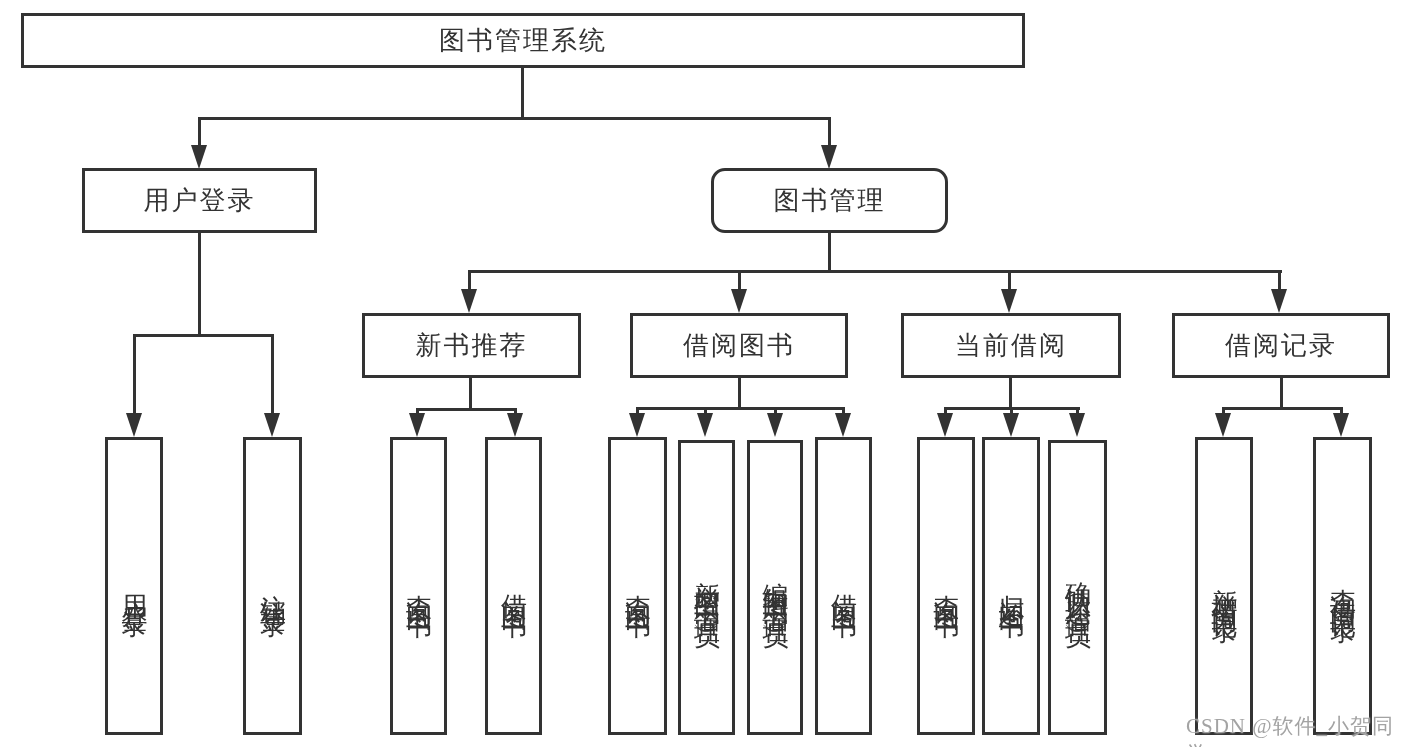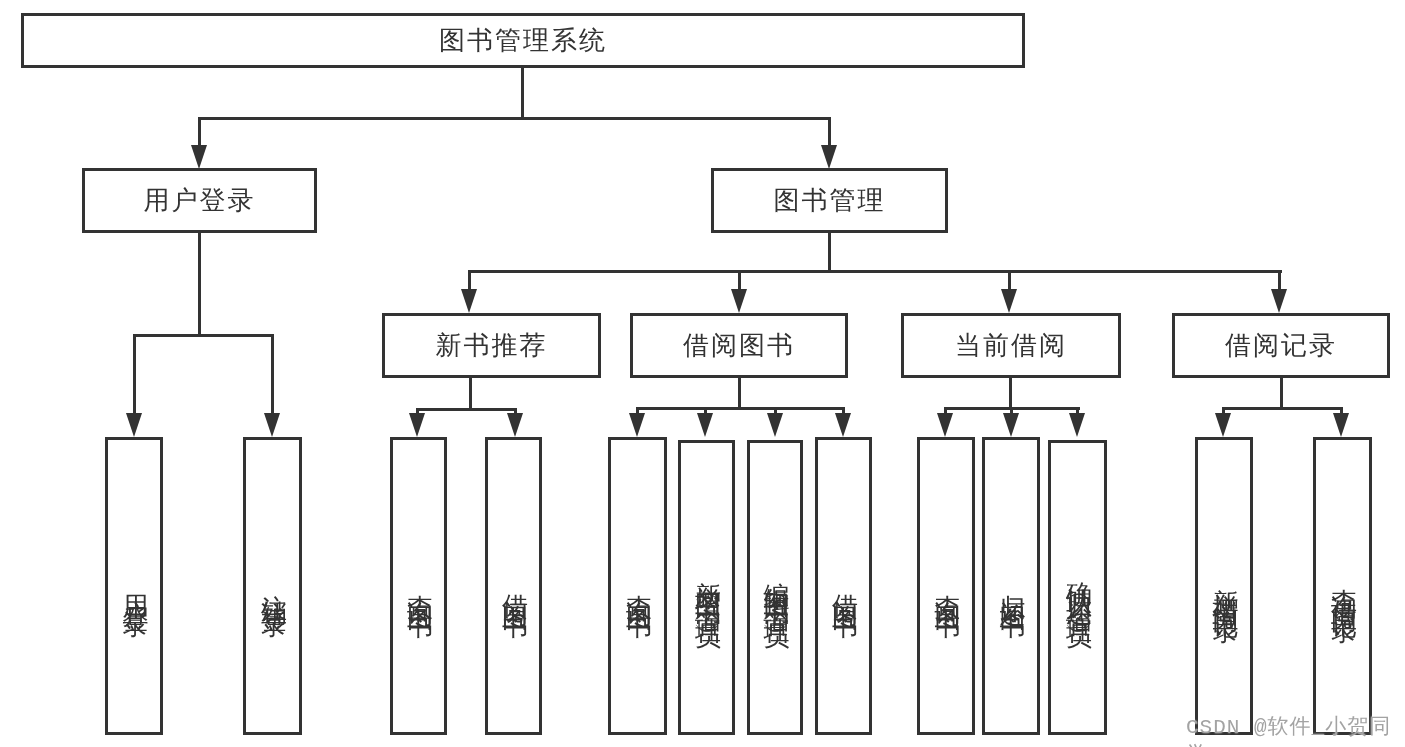--- a/index.html
+++ b/index.html
@@ -6,21 +6,21 @@
     --line:#333333;
     --text:#333333;
     --wm:#a3a3a3;
   }
   html,body{margin:0;padding:0;background:#fff;}
   .canvas{
     position:relative;
     width:1405px;height:747px;
     background:#fff;
     overflow:hidden;
-    font-family:Liberation Mono, monospace;
+    font-family:Liberation Serif, serif;
   }
   .box{
     position:absolute;
     box-sizing:border-box;
     border:3px solid var(--line);
     background:#fff;
     color:var(--text);
     display:flex;
     align-items:center;
     justify-content:center;
@@ -56,23 +56,23 @@
   }
 </style>
 </head>
 <body>
 
 <div class="canvas">
 
   <div class="box" style="left:21px;top:13px;width:1004px;height:55px;">图书管理系统</div>
 
   <div class="box" style="left:82px;top:168px;width:235px;height:65px;">用户登录</div>
-  <div class="box" style="left:711px;top:168px;width:237px;height:65px;">图书管理</div>
+  <div class="box" style="left:711px;top:168px;width:237px;height:65px;border-radius:14px;">图书管理</div>
 
-  <div class="box" style="left:362px;top:313px;width:219px;height:65px;margin-left:20px;">新书推荐</div>
+  <div class="box" style="left:362px;top:313px;width:219px;height:65px;">新书推荐</div>
   <div class="box" style="left:630px;top:313px;width:218px;height:65px;">借阅图书</div>
   <div class="box" style="left:901px;top:313px;width:220px;height:65px;">当前借阅</div>
   <div class="box" style="left:1172px;top:313px;width:218px;height:65px;">借阅记录</div>
 
   <div class="box v" style="left:105px;top:437px;width:58px;height:298px;">用户登录</div>
   <div class="box v" style="left:243px;top:437px;width:59px;height:298px;">注销登录</div>
 
   <div class="box v" style="left:390px;top:437px;width:57px;height:298px;">查询图书</div>
   <div class="box v" style="left:485px;top:437px;width:57px;height:298px;">借阅图书</div>
 

